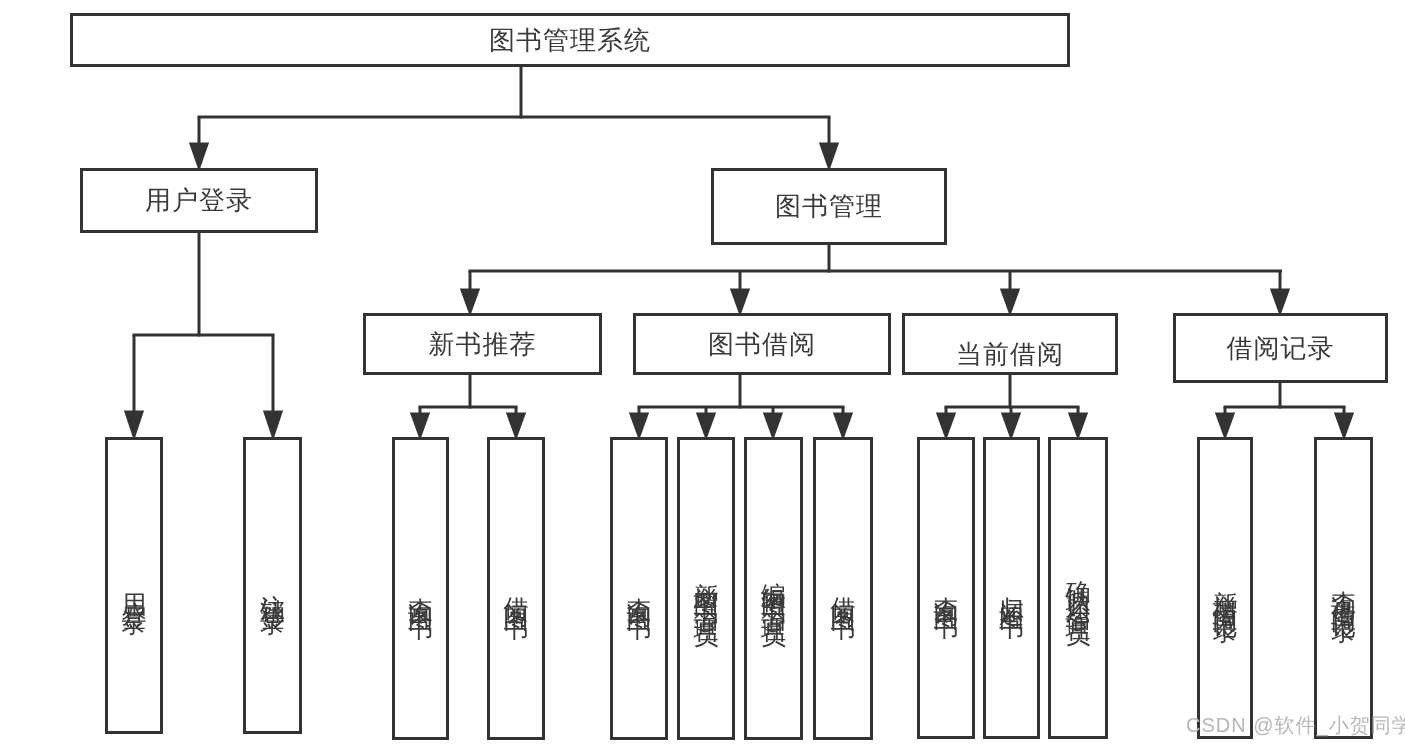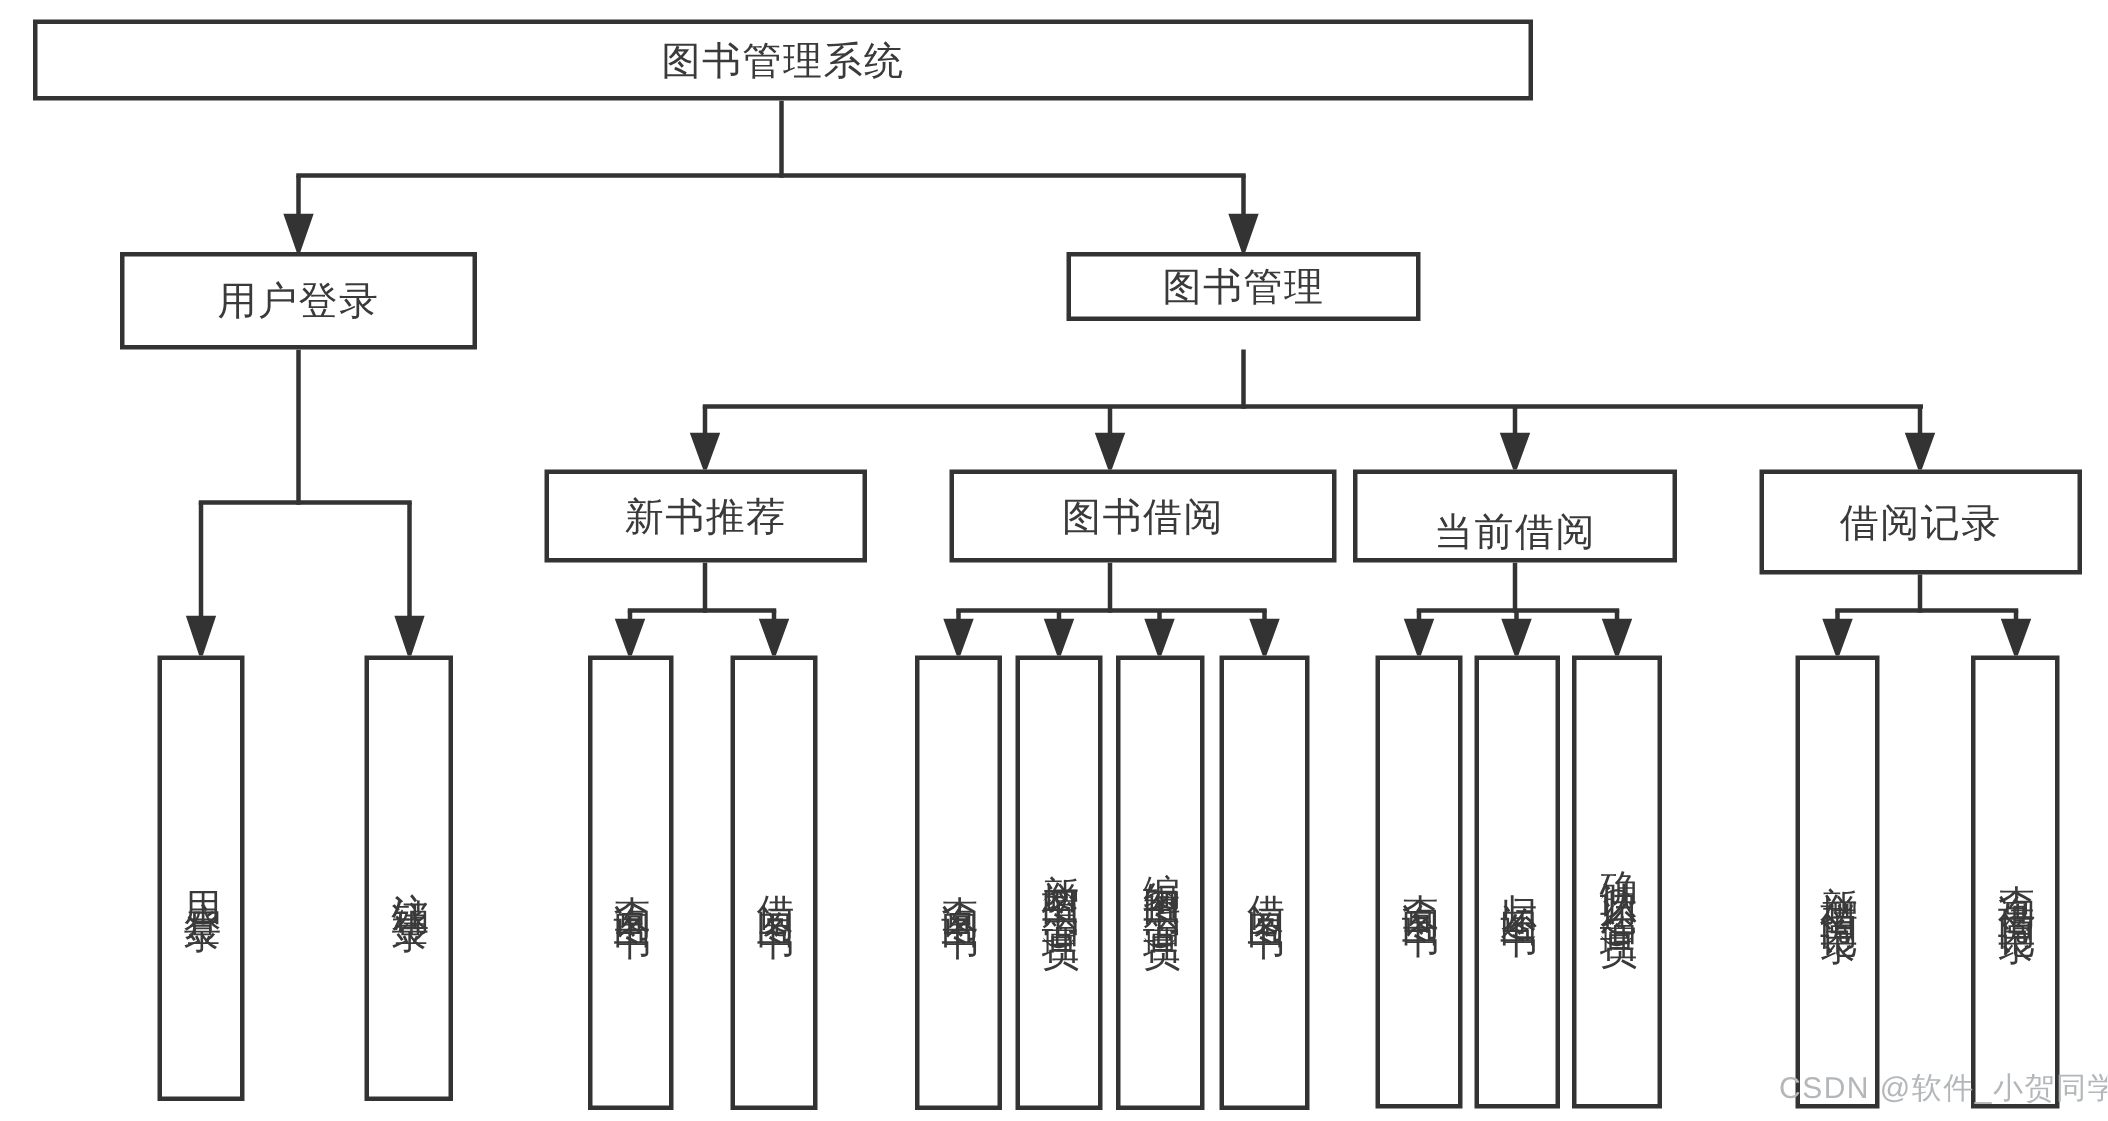--- a/index.html
+++ b/index.html
@@ -7,21 +7,21 @@
     position:relative;width:1405px;height:747px;background:#ffffff;
     font-family:"Liberation Sans",sans-serif;overflow:hidden;
   }
   .connectors{position:absolute;left:0;top:0;width:1405px;height:747px;}
   .node{
     position:absolute;box-sizing:border-box;background:#ffffff;
     border:3px solid #333333;color:#3a3a3a;
     display:flex;align-items:center;justify-content:center;
   }
   .hnode{font-size:26px;letter-spacing:1px;white-space:nowrap;}
-  .root{font-size:26px;}
+  .root{font-size:26px;margin-left:48px;}
   .vnode span{
     writing-mode:vertical-rl;text-orientation:mixed;
     font-size:25px;letter-spacing:6px;line-height:1.0;
   }
   .watermark{
     position:absolute;z-index:10;color:#b4b7b9;font-size:20px;
     letter-spacing:1px;white-space:nowrap;
   }
 </style>
 </head>
@@ -105,25 +105,25 @@
     </g>
   </svg>
 
   <div class="node hnode root" style="left:22px;top:13px;width:1000px;height:54px;">
     <span>图书管理系统</span>
   </div>
 
   <div class="node hnode" style="left:80px;top:168px;width:238px;height:65px;">
     <span>用户登录</span>
   </div>
-  <div class="node hnode" style="left:711px;top:168px;width:236px;height:46px;font-family:Liberation Mono, monospace;">
+  <div class="node hnode" style="left:711px;top:168px;width:236px;height:77px;font-family:Liberation Mono, monospace;">
     <span>图书管理</span>
   </div>
 
-  <div class="node hnode" style="left:363px;top:313px;width:215px;height:62px;">
+  <div class="node hnode" style="left:363px;top:313px;width:239px;height:62px;">
     <span>新书推荐</span>
   </div>
   <div class="node hnode" style="left:633px;top:313px;width:258px;height:62px;">
     <span>图书借阅</span>
   </div>
   <div class="node hnode" style="left:902px;top:313px;width:216px;height:62px;align-items:flex-end;">
     <span>当前借阅</span>
   </div>
   <div class="node hnode" style="left:1173px;top:313px;width:215px;height:70px;">
     <span>借阅记录</span>

